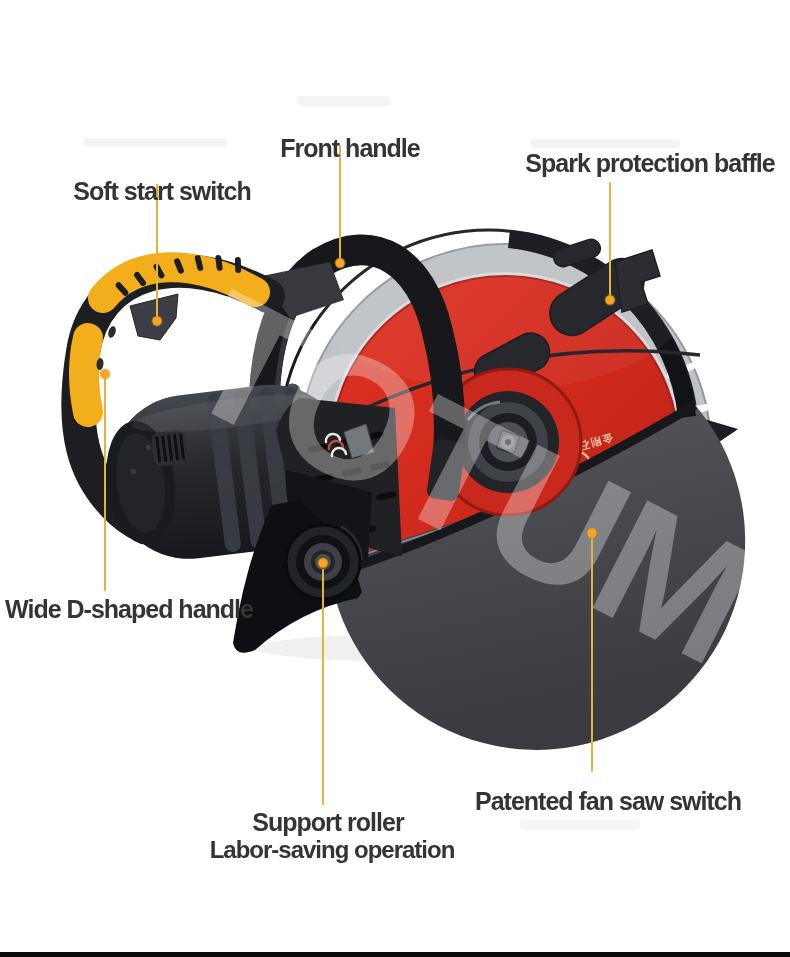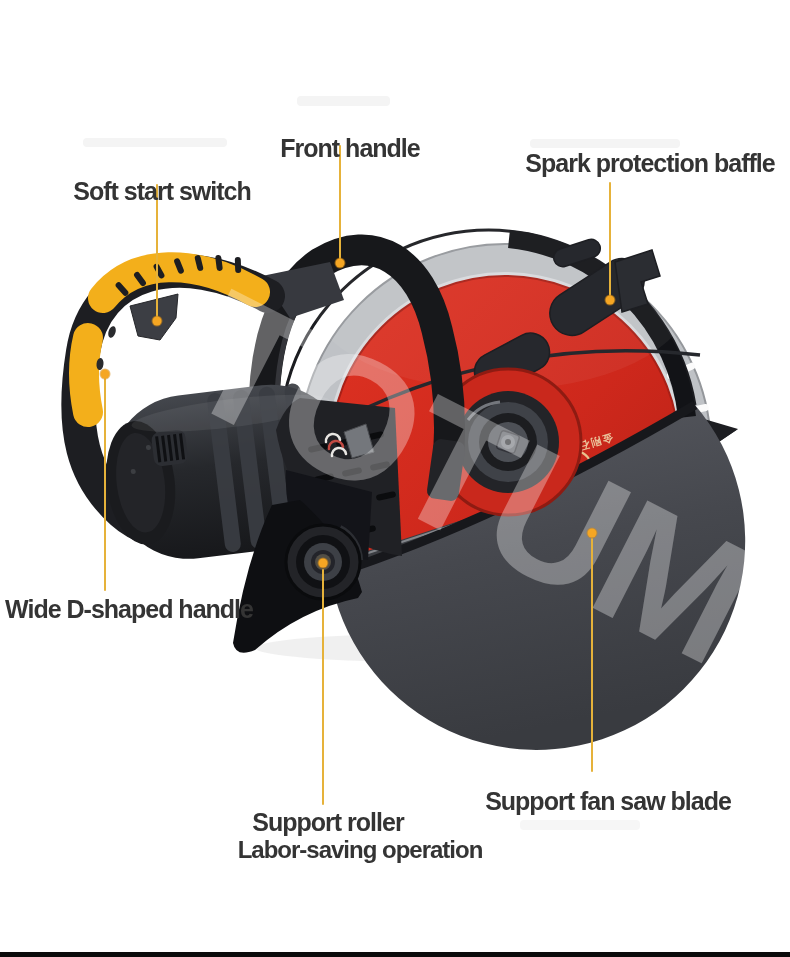--- a/index.html
+++ b/index.html
@@ -22,21 +22,21 @@
     transform:translate(-50%,-50%);
   }
   .ghost{position:absolute;background:#f4f4f4;border-radius:4px;}
   .bottom-bar{position:absolute;left:0;bottom:0;width:100%;height:5px;background:#0b0b0b;}
   
   .a-front{left:350px;top:110px;margin-top:25px;}
   .a-soft{left:162px;top:150px;margin-top:28px;}
   .a-spark{left:621px;top:150px;margin-left:29px;}
   .a-wided{left:129px;top:596px;}
   .a-support{left:328px;top:809px;}
-  .a-labor{left:332px;top:837px;text-align:left;margin-left:28px;}
+  .a-labor{left:332px;top:837px;text-align:left;}
   .a-patent{left:608px;top:788px;}
   
   .l-front{left:339px;top:145px;height:114px;}
   .l-soft{left:156px;top:184px;height:133px;}
   .l-spark{left:609px;top:182px;height:114px;}
   .l-wided{left:104px;top:378px;height:213px;}
   .l-support{left:322px;top:569px;height:236px;}
   .l-patent{left:591px;top:538px;height:234px;}
   
   .d-front{left:340px;top:263px;}
@@ -257,16 +257,16 @@
   <div class="ldot d-wided"></div>
   <div class="ldot d-support"></div>
   <div class="ldot d-patent"></div>
 
   <div class="ann fs25 a-front">Front handle</div>
   <div class="ann fs25 a-soft">Soft start switch</div>
   <div class="ann fs25 a-spark">Spark protection baffle</div>
   <div class="ann fs25 a-wided">Wide D-shaped handle</div>
   <div class="ann fs25 a-support">Support roller</div>
   <div class="ann fs24 a-labor">Labor-saving operation</div>
-  <div class="ann fs25 a-patent">Support fan saw blade</div>
+  <div class="ann fs25 a-patent">Patented fan saw switch</div>
 
   <div class="bottom-bar"></div>
 </div>
 
 </body></html>

